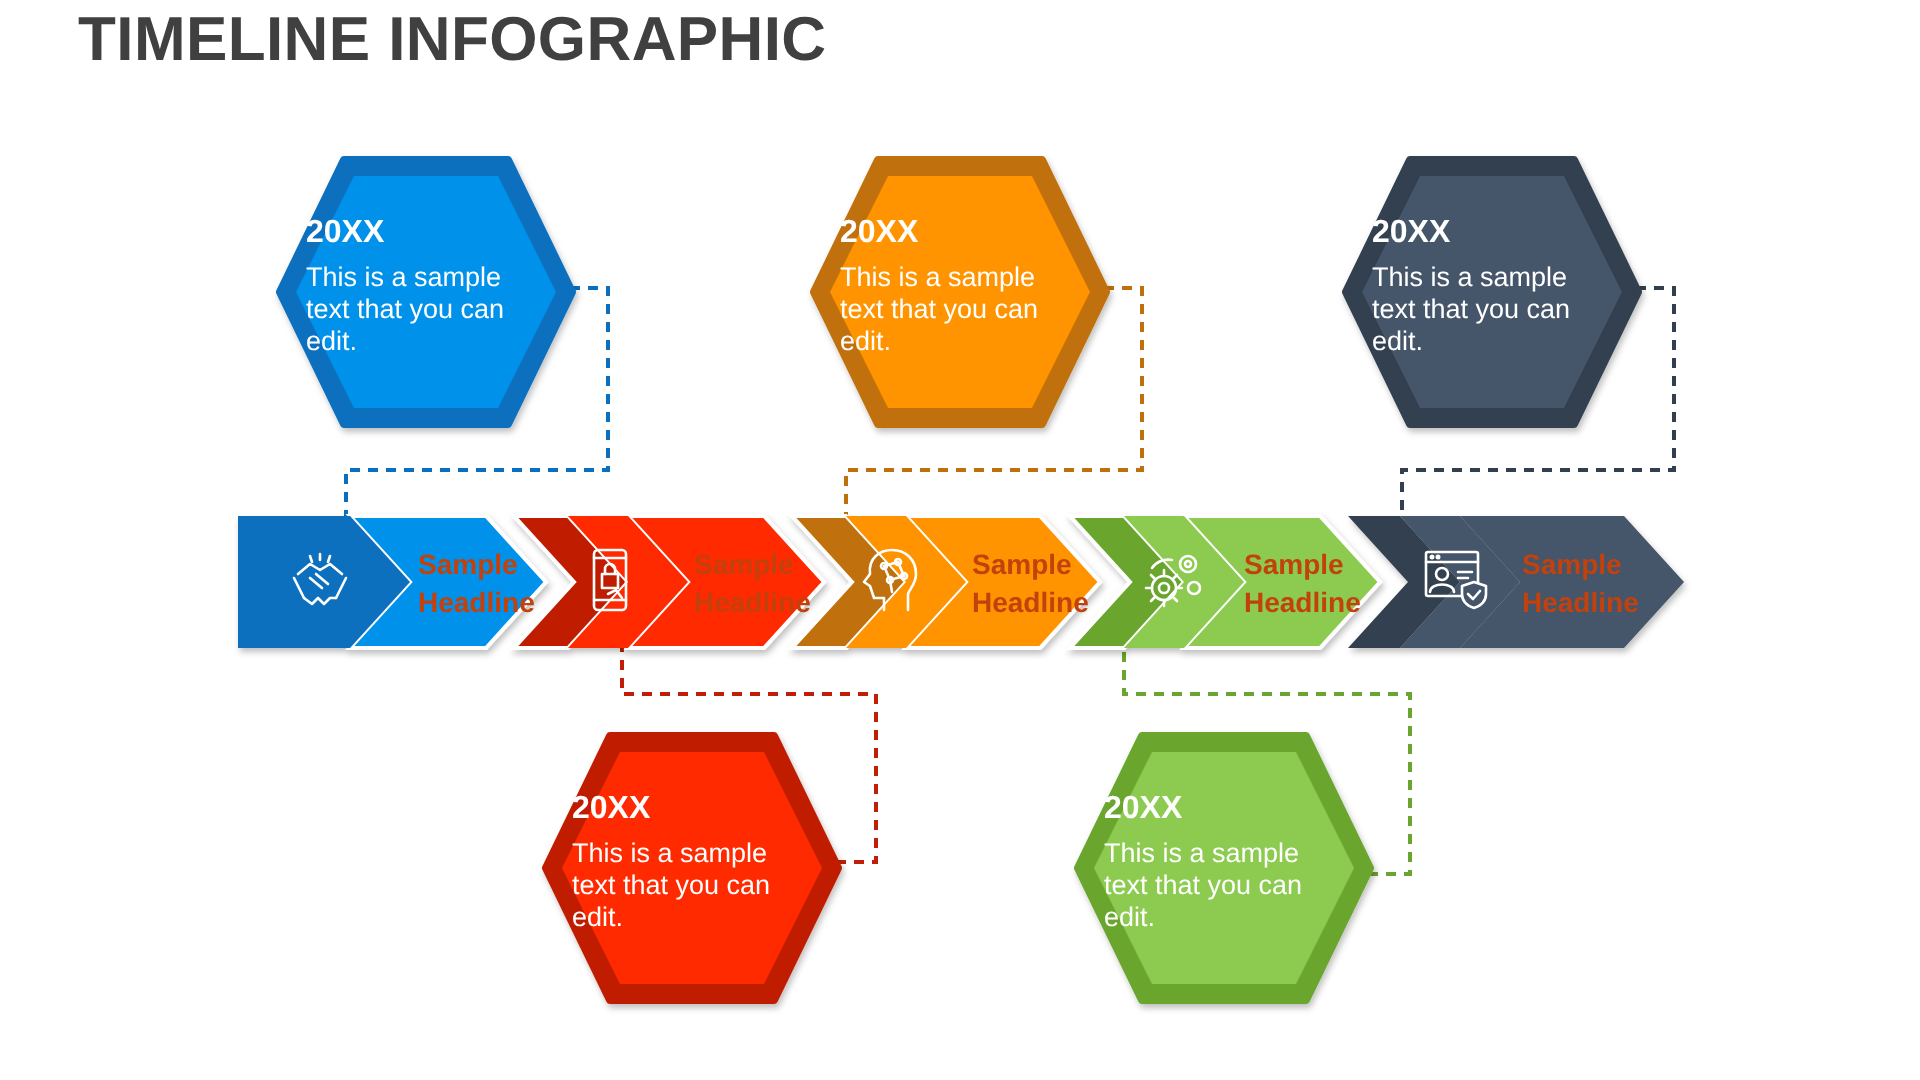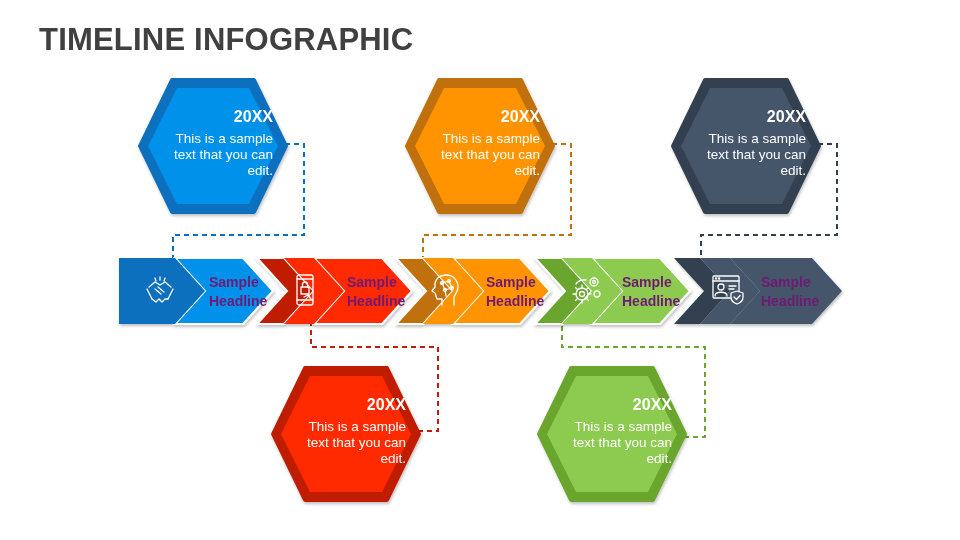--- a/index.html
+++ b/index.html
@@ -1,22 +1,22 @@
 <!DOCTYPE html>
 <html><head>
 <meta charset="utf-8">
 <style>
   html, body { margin:0; padding:0; background:#ffffff; }
   body { width:960px; height:540px; position:relative; overflow:hidden; font-family:"Liberation Sans", "DejaVu Sans", sans-serif; }
-  .title { position:absolute; left:39px; top:22px; font-size:31px; font-weight:bold; color:#404040; letter-spacing:0.2px; font-family:"Liberation Sans", sans-serif; }
+  .title { position:absolute; left:39px; top:2px; font-size:31px; font-weight:bold; color:#404040; letter-spacing:0.2px; font-family:"Liberation Sans", sans-serif; }
   svg.canvas { position:absolute; left:0; top:0; }
-  .hex-text { position:absolute; width:120px; text-align:right; color:#ffffff; font-family:"Liberation Sans", sans-serif; }
+  .hex-text { position:absolute; width:120px; text-align:left; color:#ffffff; font-family:"Liberation Sans", sans-serif; }
   .hex-year { font-size:16px; font-weight:bold; line-height:20px; margin-bottom:4px; }
   .hex-body { font-size:13.5px; line-height:16px; }
-  .seg-label { position:absolute; color:#701a75; font-weight:bold; font-size:14px; line-height:19px; font-family:"Liberation Sans", sans-serif; }
+  .seg-label { position:absolute; color:#c2410c; font-weight:bold; font-size:14px; line-height:19px; font-family:"Liberation Sans", sans-serif; }
 </style>
 </head>
 <body>
 
 <div class="title">TIMELINE INFOGRAPHIC</div>
 
 <svg class="canvas" width="960" height="540" viewBox="0 0 960 540">
   <defs>
     <filter id="sh" x="-10%" y="-10%" width="130%" height="130%">
       <feDropShadow dx="1" dy="2" stdDeviation="1.5" flood-color="#000" flood-opacity="0.25"></feDropShadow>

